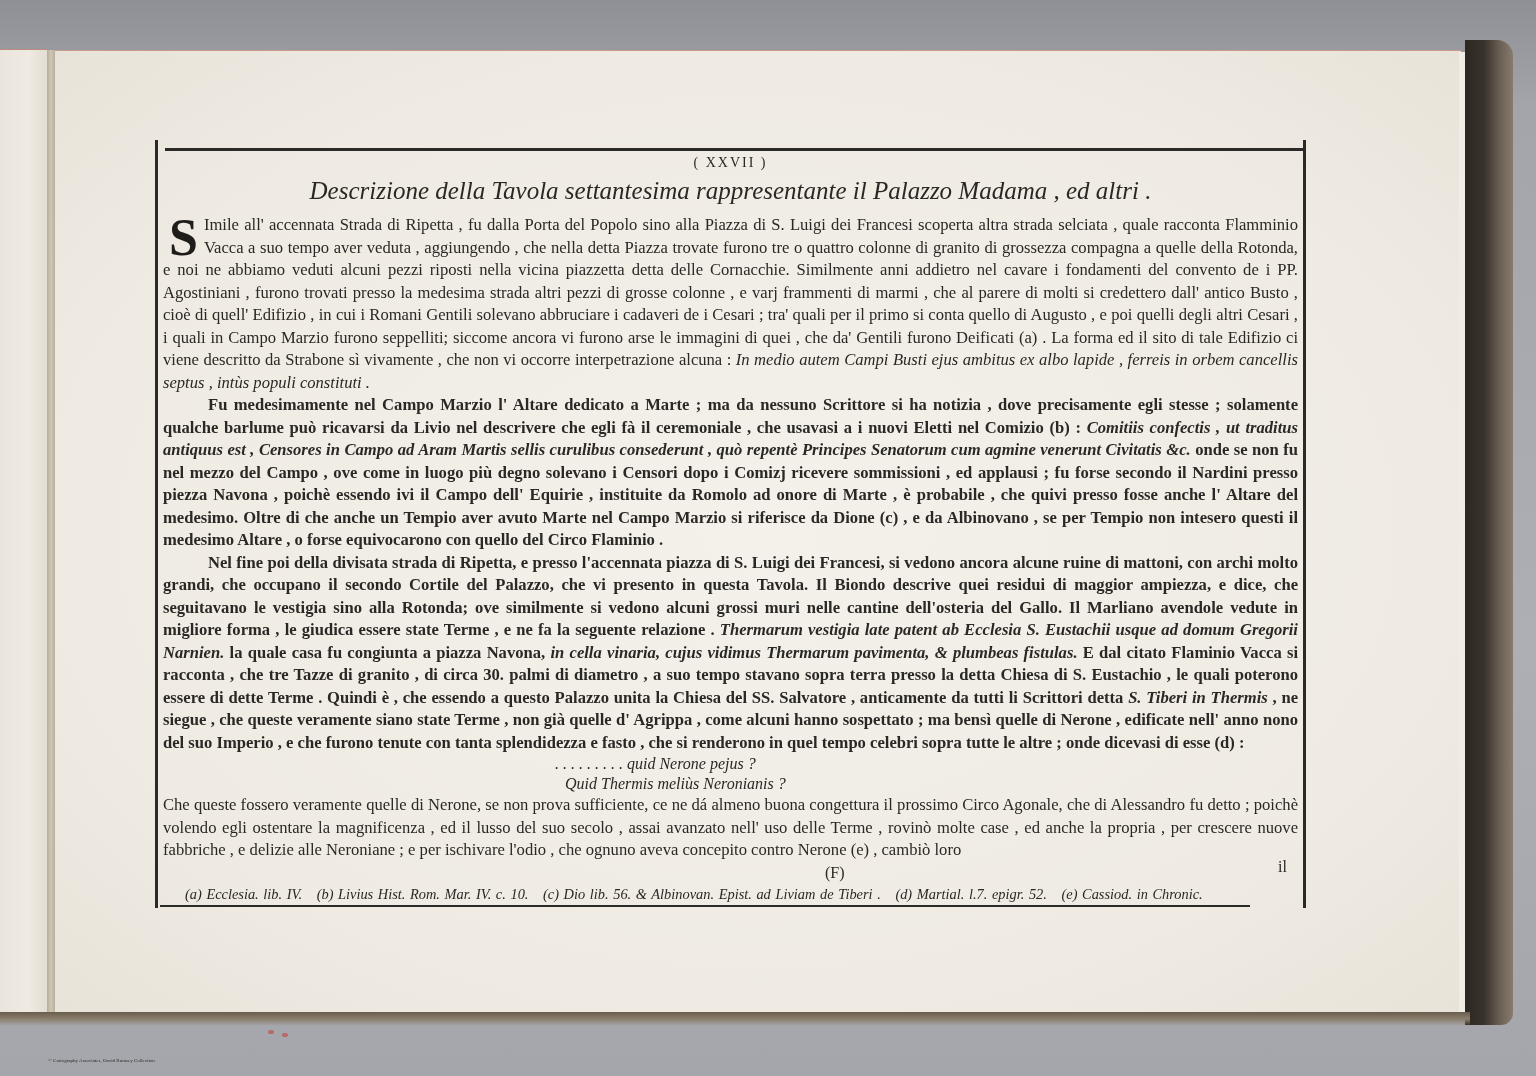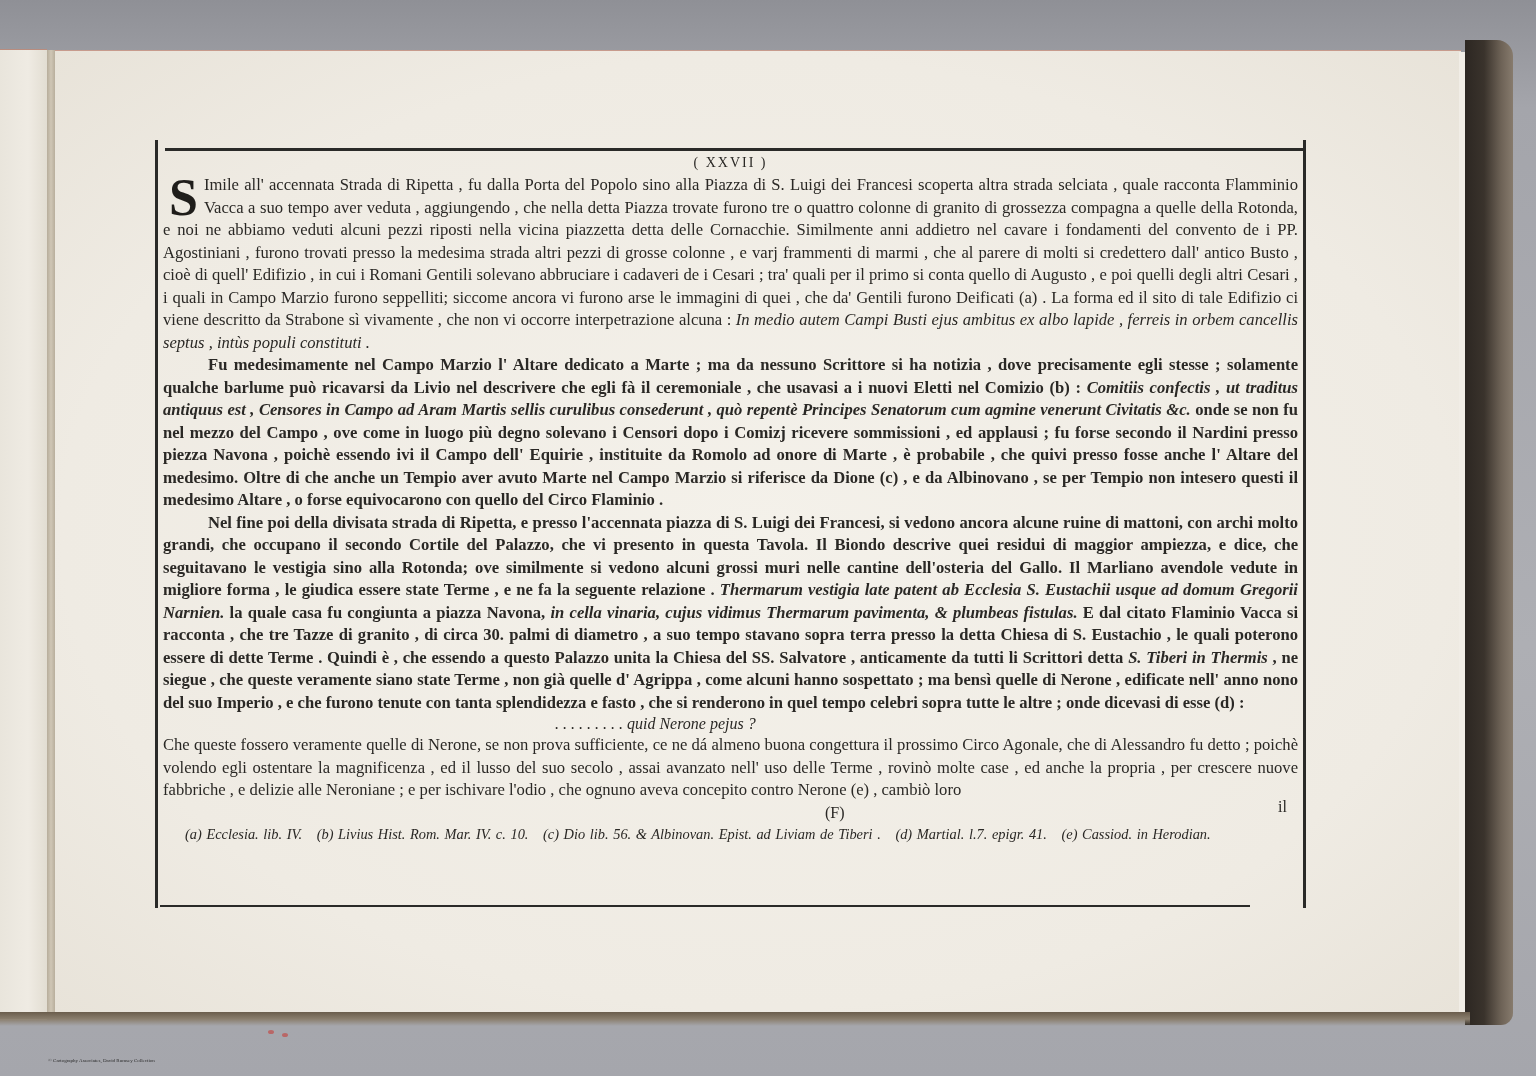--- a/index.html
+++ b/index.html
@@ -90,20 +90,21 @@
 
 <div class="foxing" style="left:268px;top:1030px;"></div>
 <div class="foxing" style="left:282px;top:1033px;"></div>
 
 <div class="frame"></div>
 <div class="rule-top"></div>
 <div class="rule-bottom"></div>
 
 <div class="text-block">
   <div class="page-number">( XXVII )</div>
+  <div class="title">Descrizione della Tavola settantesima rappresentante il Palazzo Madama , ed altri .</div>
 
   <p>
     <span class="drop-cap">S</span>
     <span>Imile all' accennata Strada di Ripetta , fu dalla Porta del Popolo sino alla Piazza di S. Luigi dei Francesi scoperta altra strada selciata , quale racconta Flamminio Vacca a suo tempo aver veduta , aggiungendo , che nella detta Piazza trovate furono tre o quattro colonne di granito di grossezza compagna a quelle della Rotonda, e noi ne abbiamo veduti alcuni pezzi riposti nella vicina piazzetta detta delle Cornacchie. Similmente anni addietro nel cavare i fondamenti del convento de i PP. Agostiniani , furono trovati presso la medesima strada altri pezzi di grosse colonne , e varj frammenti di marmi , che al parere di molti si credettero dall' antico Busto , cioè di quell' Edifizio , in cui i Romani Gentili solevano abbruciare i cadaveri de i Cesari ; tra' quali per il primo si conta quello di Augusto , e poi quelli degli altri Cesari , i quali in Campo Marzio furono seppelliti; siccome ancora vi furono arse le immagini di quei , che da' Gentili furono Deificati (a) . La forma ed il sito di tale Edifizio ci viene descritto da Strabone sì vivamente , che non vi occorre interpetrazione alcuna : </span>
     <span class="it">In medio autem Campi Busti ejus ambitus ex albo lapide , ferreis in orbem cancellis septus , intùs populi constituti .</span>
   </p>
 
   <p class="indent">
     <span>Fu medesimamente nel Campo Marzio l' Altare dedicato a Marte ; ma da nessuno Scrittore si ha notizia , dove precisamente egli stesse ; solamente qualche barlume può ricavarsi da Livio nel descrivere che egli fà il ceremoniale , che usavasi a i nuovi Eletti nel Comizio (b) : </span>
     <span class="it">Comitiis confectis , ut traditus antiquus est , Censores in Campo ad Aram Martis sellis curulibus consederunt , quò repentè Principes Senatorum cum agmine venerunt Civitatis &amp;c.</span>
@@ -114,32 +115,33 @@
     <span>Nel fine poi della divisata strada di Ripetta, e presso l'accennata piazza di S. Luigi dei Francesi, si vedono ancora alcune ruine di mattoni, con archi molto grandi, che occupano il secondo Cortile del Palazzo, che vi presento in questa Tavola. Il Biondo descrive quei residui di maggior ampiezza, e dice, che seguitavano le vestigia sino alla Rotonda; ove similmente si vedono alcuni grossi muri nelle cantine dell'osteria del Gallo. Il Marliano avendole vedute in migliore forma , le giudica essere state Terme , e ne fa la seguente relazione . </span>
     <span class="it">Thermarum vestigia late patent ab Ecclesia S. Eustachii usque ad domum Gregorii Narnien.</span>
     <span> la quale casa fu congiunta a piazza Navona, </span>
     <span class="it">in cella vinaria, cujus vidimus Thermarum pavimenta, &amp; plumbeas fistulas.</span>
     <span> E dal citato Flaminio Vacca si racconta , che tre Tazze di granito , di circa 30. palmi di diametro , a suo tempo stavano sopra terra presso la detta Chiesa di S. Eustachio , le quali poterono essere di dette Terme . Quindi è , che essendo a questo Palazzo unita la Chiesa del SS. Salvatore , anticamente da tutti li Scrittori detta </span>
     <span class="it">S. Tiberi in Thermis</span>
     <span> , ne siegue , che queste veramente siano state Terme , non già quelle d' Agrippa , come alcuni hanno sospettato ; ma bensì quelle di Nerone , edificate nell' anno nono del suo Imperio , e che furono tenute con tanta splendidezza e fasto , che si renderono in quel tempo celebri sopra tutte le altre ; onde dicevasi di esse (d) :</span>
   </p>
 
   <div class="verse">. . . . . . . . . quid Nerone pejus ?</div>
+  <div class="verse verse2">Quid Thermis meliùs Neronianis ?</div>
 
   <p>
     <span>Che queste fossero veramente quelle di Nerone, se non prova sufficiente, ce ne dá almeno buona congettura il prossimo Circo Agonale, che di Alessandro fu detto ; poichè volendo egli ostentare la magnificenza , ed il lusso del suo secolo , assai avanzato nell' uso delle Terme , rovinò molte case , ed anche la propria , per crescere nuove fabbriche , e delizie alle Neroniane ; e per ischivare l'odio , che ognuno aveva concepito contro Nerone (e) , cambiò loro</span>
   </p>
 
   <div class="sig-row">
     <span class="sig">(F)</span>
     <span class="catch">il</span>
   </div>
 
   <div class="footnotes">
     <span>(a) Ecclesia. lib. IV.</span>
     <span>(b) Livius Hist. Rom. Mar. IV. c. 10.</span>
     <span>(c) Dio lib. 56. &amp; Albinovan. Epist. ad Liviam de Tiberi .</span>
-    <span>(d) Martial. l.7. epigr. 41.</span>
-    <span>(e) Cassiod. in Herodian.</span>
+    <span>(d) Martial. l.7. epigr. 52.</span>
+    <span>(e) Cassiod. in Chronic.</span>
   </div>
 </div>
 
 <div class="credit">© Cartography Associates, David Rumsey Collection</div>
 
 </body></html>

